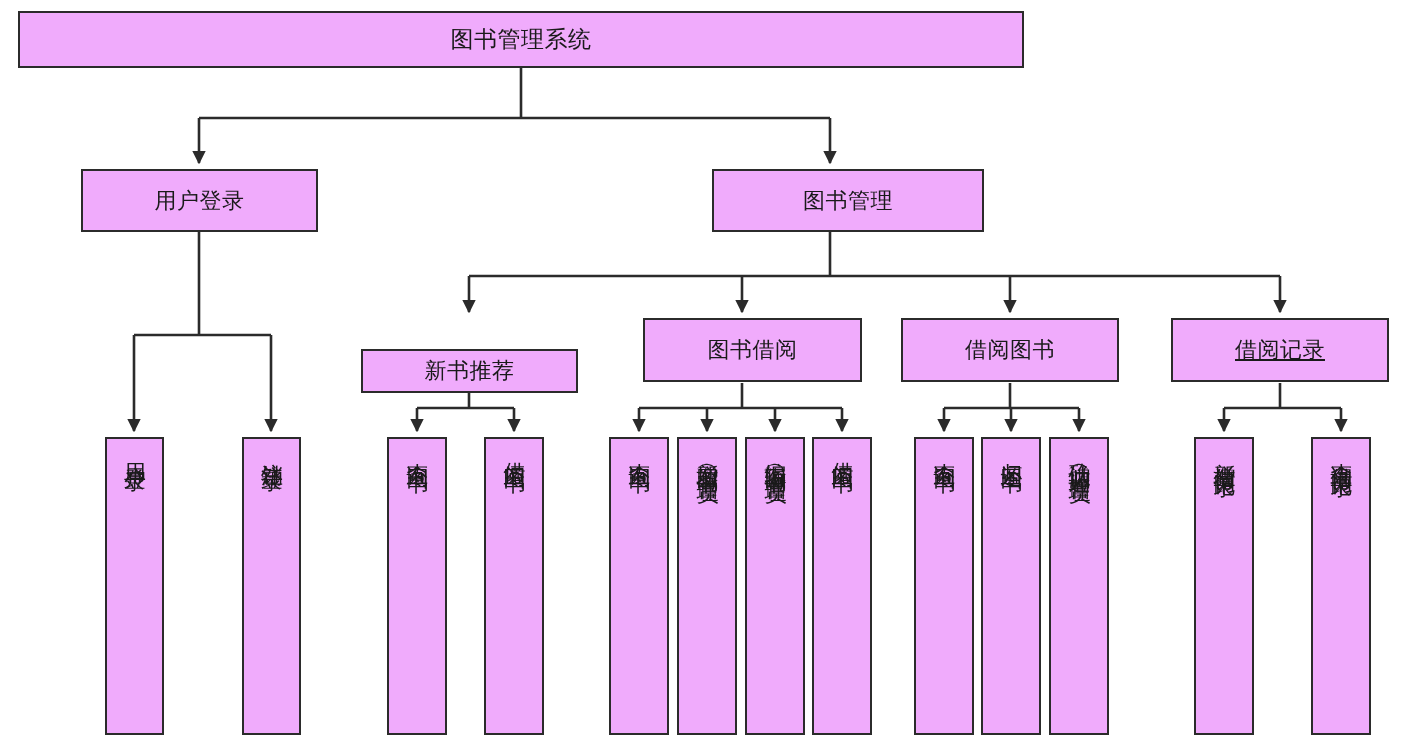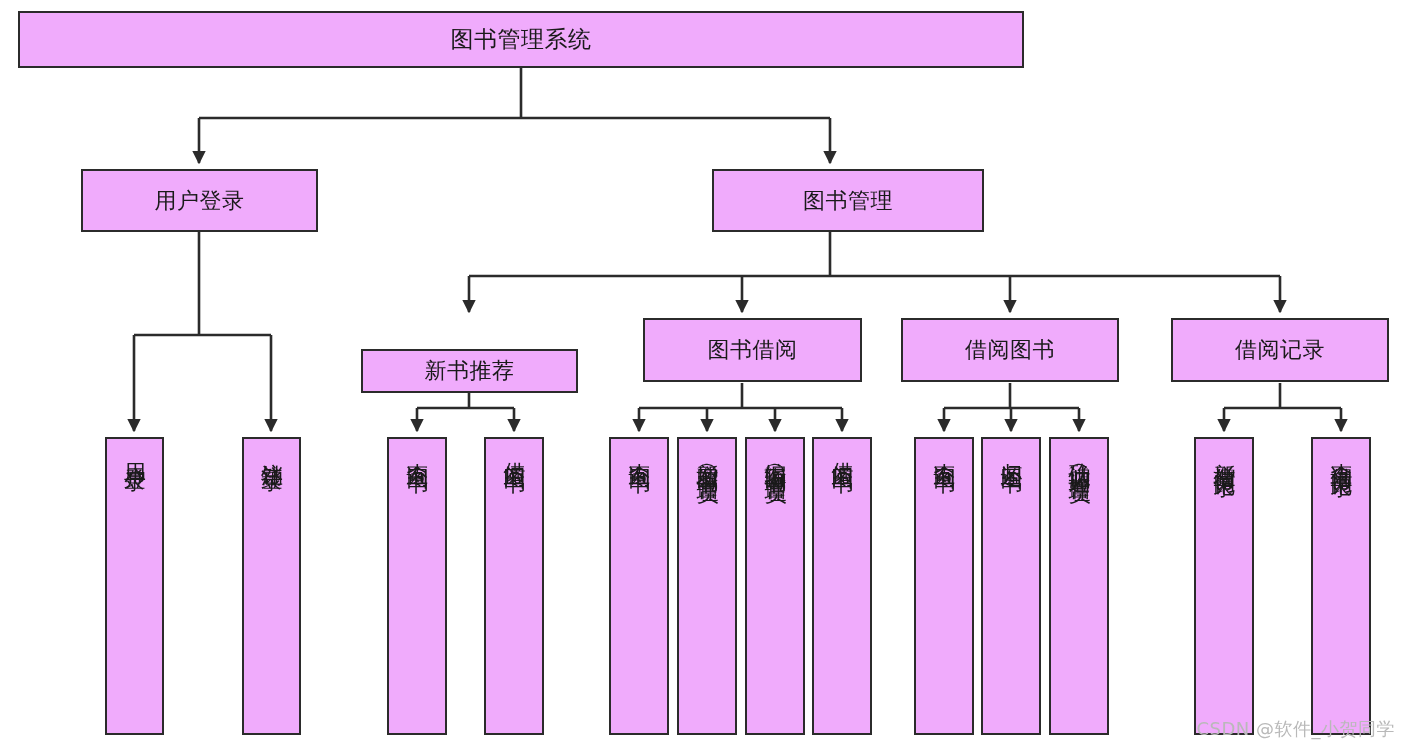--- a/index.html
+++ b/index.html
@@ -151,21 +151,21 @@
   </div>
 
   <div class="node h" style="left:643px; top:318px; width:219px; height:64px;">
     <span class="node-label">图书借阅</span>
   </div>
 
   <div class="node h" style="left:901px; top:318px; width:218px; height:64px;">
     <span class="node-label">借阅图书</span>
   </div>
 
-  <div class="node h" style="left:1171px; top:318px; width:218px; height:64px;">
+  <div class="node h" style="left:1171px; top:318px; width:218px; height:64px;text-decoration:underline;">
     <span class="node-label">借阅记录</span>
   </div>
 
   <div class="node v" style="left:105px; top:437px; width:59px; height:298px;">
     <span class="node-label">用户登录</span>
   </div>
 
   <div class="node v" style="left:242px; top:437px; width:59px; height:298px;">
     <span class="node-label">注销登录</span>
   </div>
@@ -207,15 +207,14 @@
   </div>
 
   <div class="node v" style="left:1194px; top:437px; width:60px; height:298px;">
     <span class="node-label">新增借阅记录</span>
   </div>
 
   <div class="node v" style="left:1311px; top:437px; width:60px; height:298px;">
     <span class="node-label">查询借阅记录</span>
   </div>
 
-  <div id="watermark">CSDN @软件_小贺同学</div>
 
 </div>
 
 </body></html>

